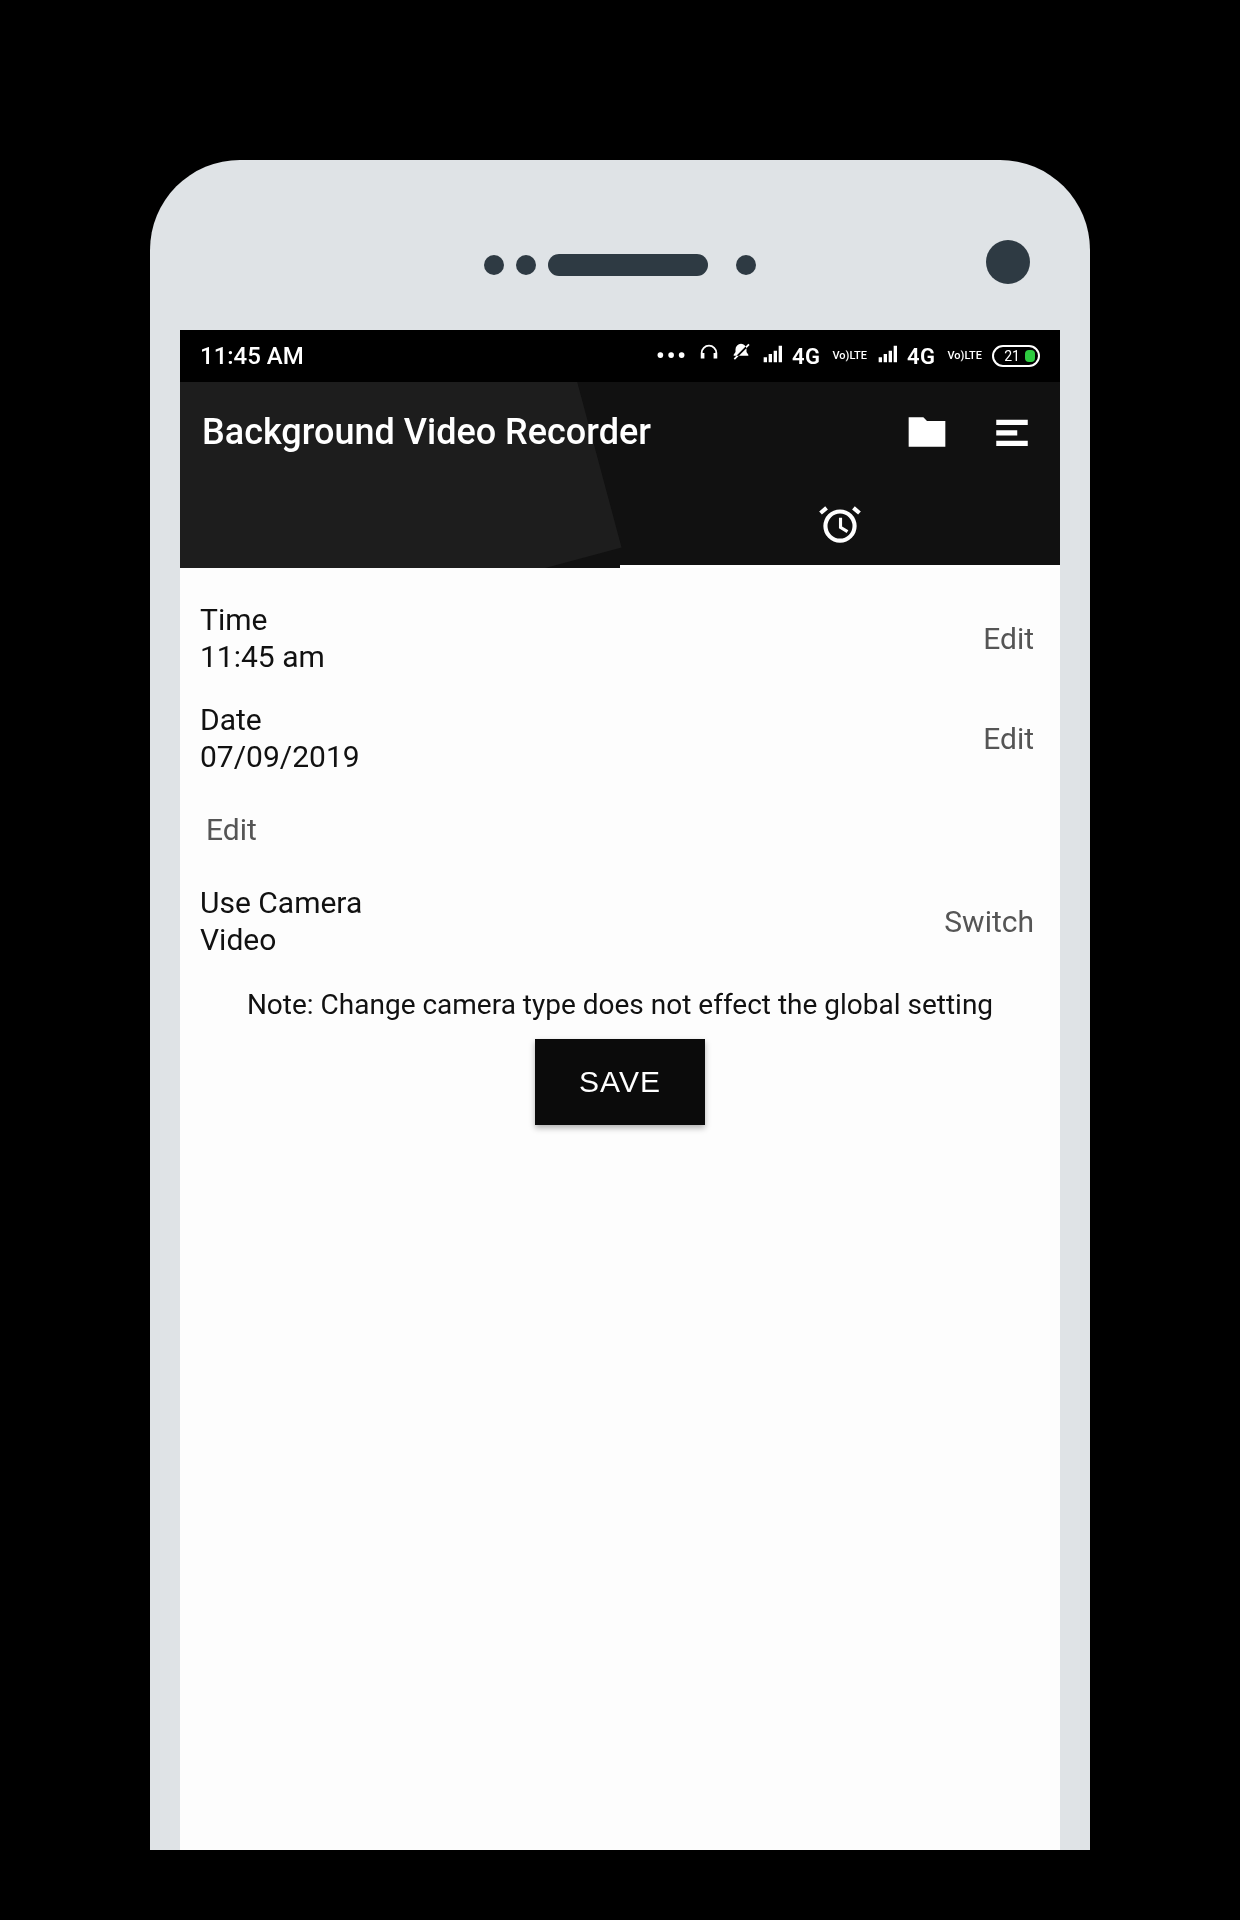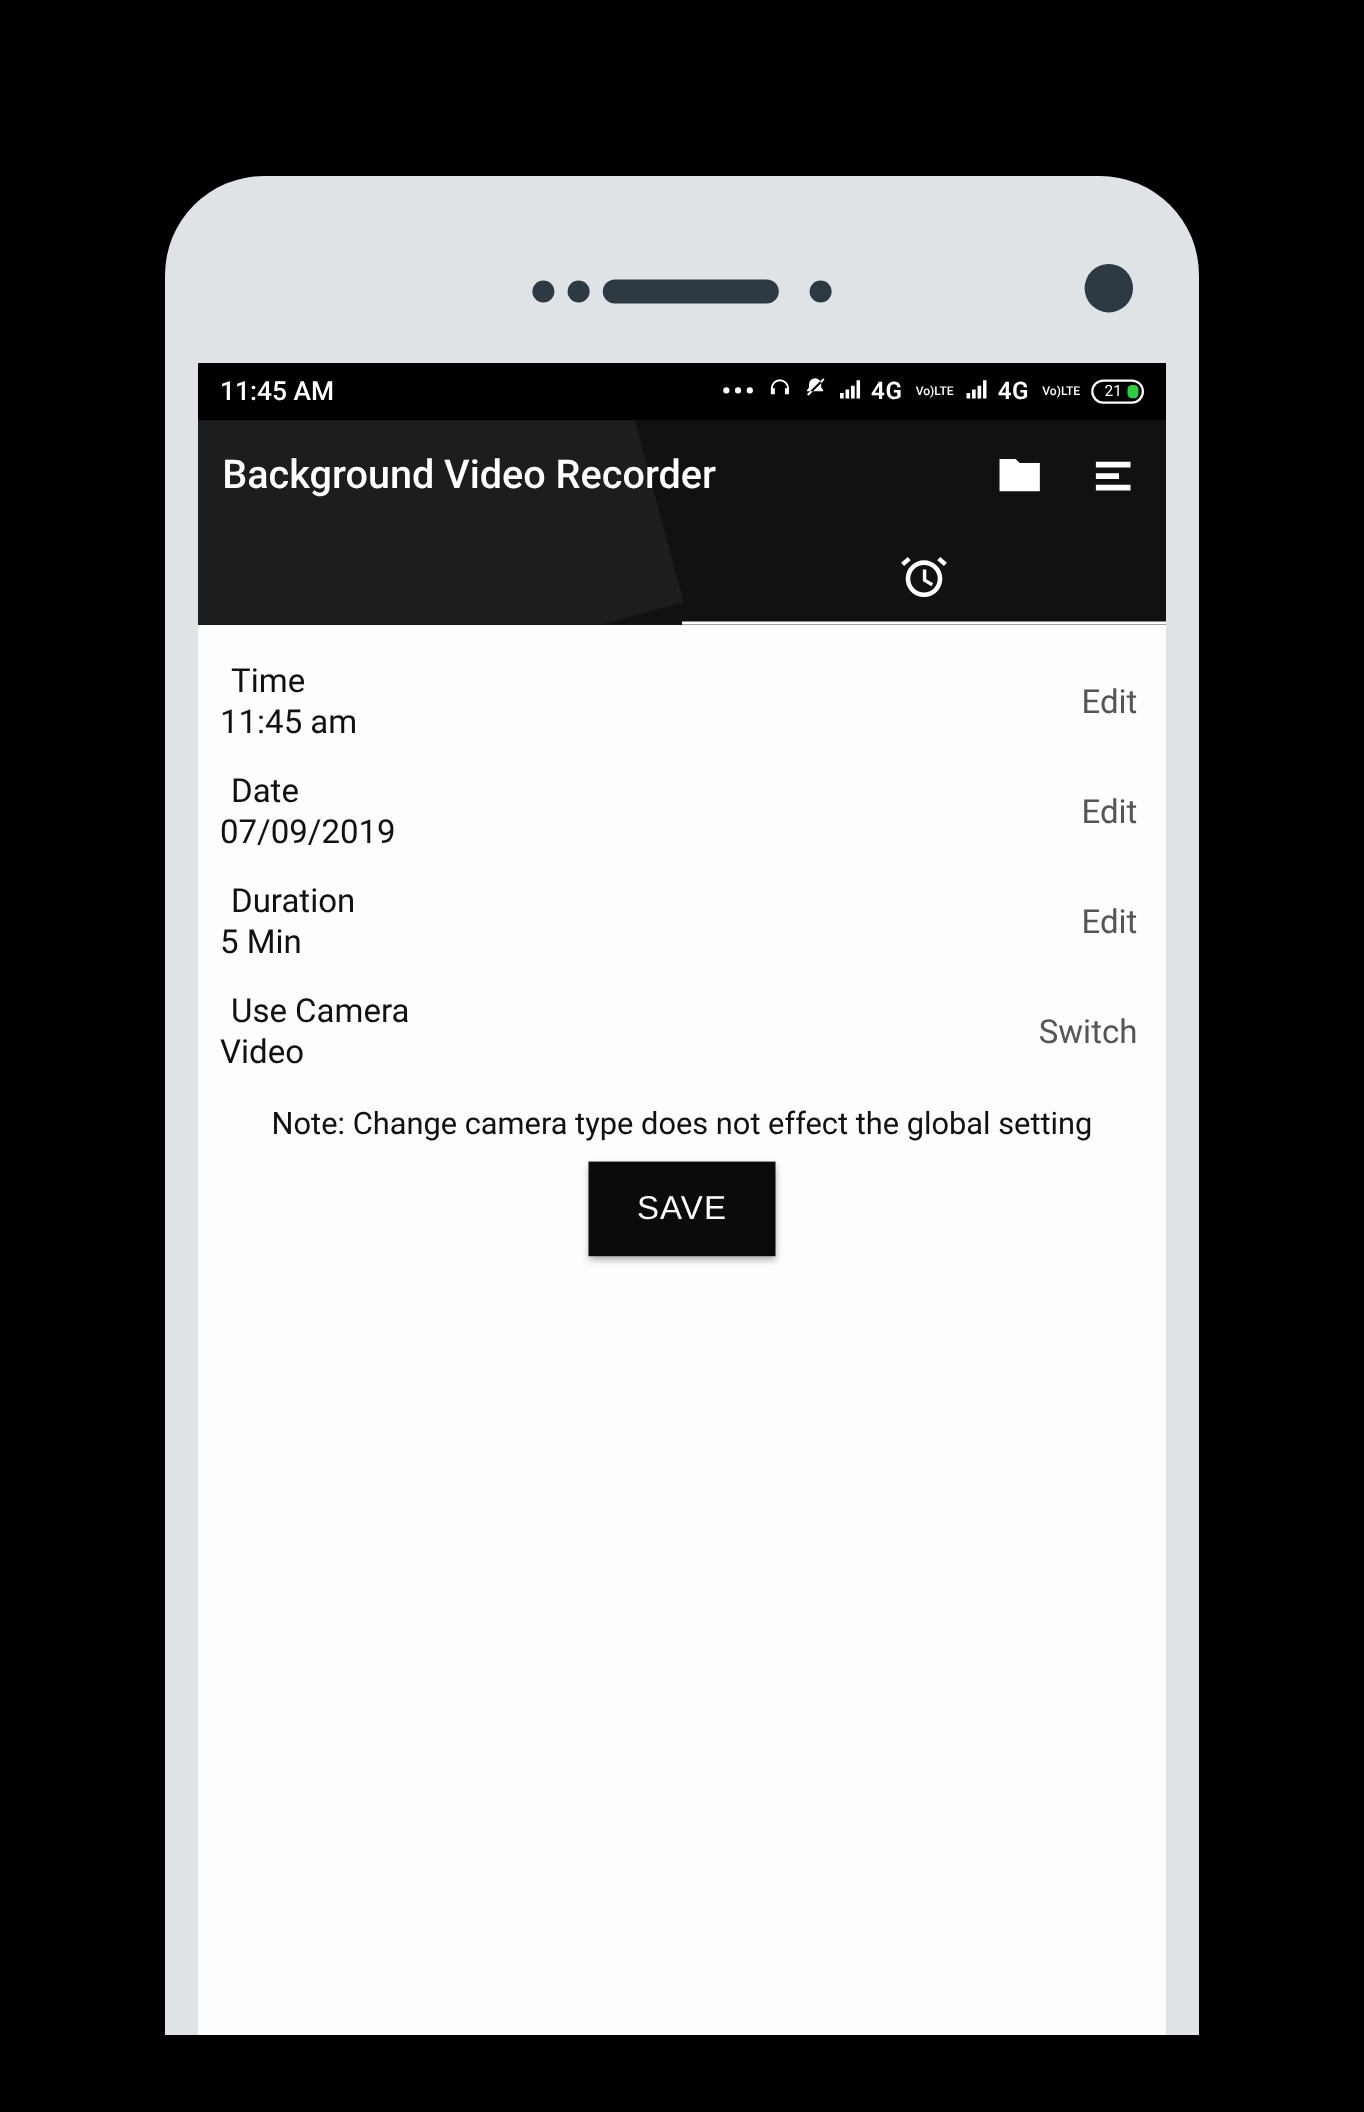--- a/index.html
+++ b/index.html
@@ -156,21 +156,20 @@
 
   .setting-row {
     display: flex;
     align-items: center;
     padding: 14px 6px;
   }
   .setting-text { flex: 1; }
   .setting-label {
     font-size: 30px;
     margin-bottom: 2px;
-    margin-left: 10px;
   }
   .setting-value {
     font-size: 30px;
   }
   .setting-action {
     font-size: 30px;
     color: #555;
     padding: 10px 6px;
   }
 
@@ -292,24 +291,20 @@
 
       <div class="setting-row">
         <div class="setting-text">
           <div class="setting-label">Date</div>
           <div class="setting-value">07/09/2019</div>
         </div>
         <div class="setting-action">Edit</div>
       </div>
 
       <div class="setting-row">
-        <div class="setting-text">
-          <div class="setting-label">Duration</div>
-          <div class="setting-value">5 Min</div>
-        </div>
         <div class="setting-action">Edit</div>
       </div>
 
       <div class="setting-row">
         <div class="setting-text">
           <div class="setting-label">Use Camera</div>
           <div class="setting-value">Video</div>
         </div>
         <div class="setting-action">Switch</div>
       </div>

